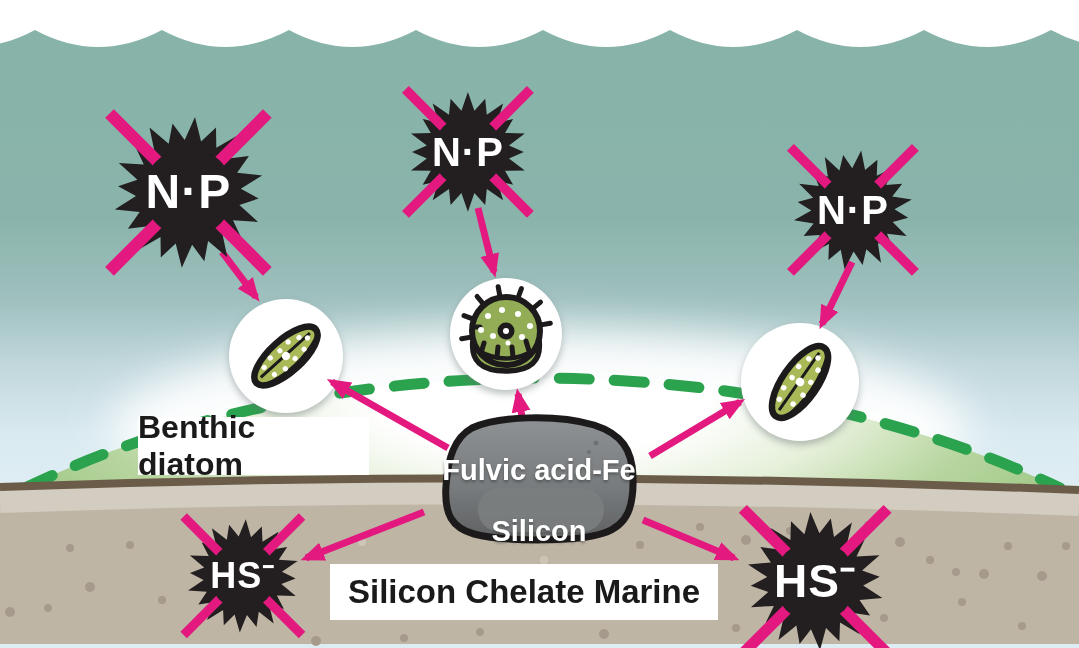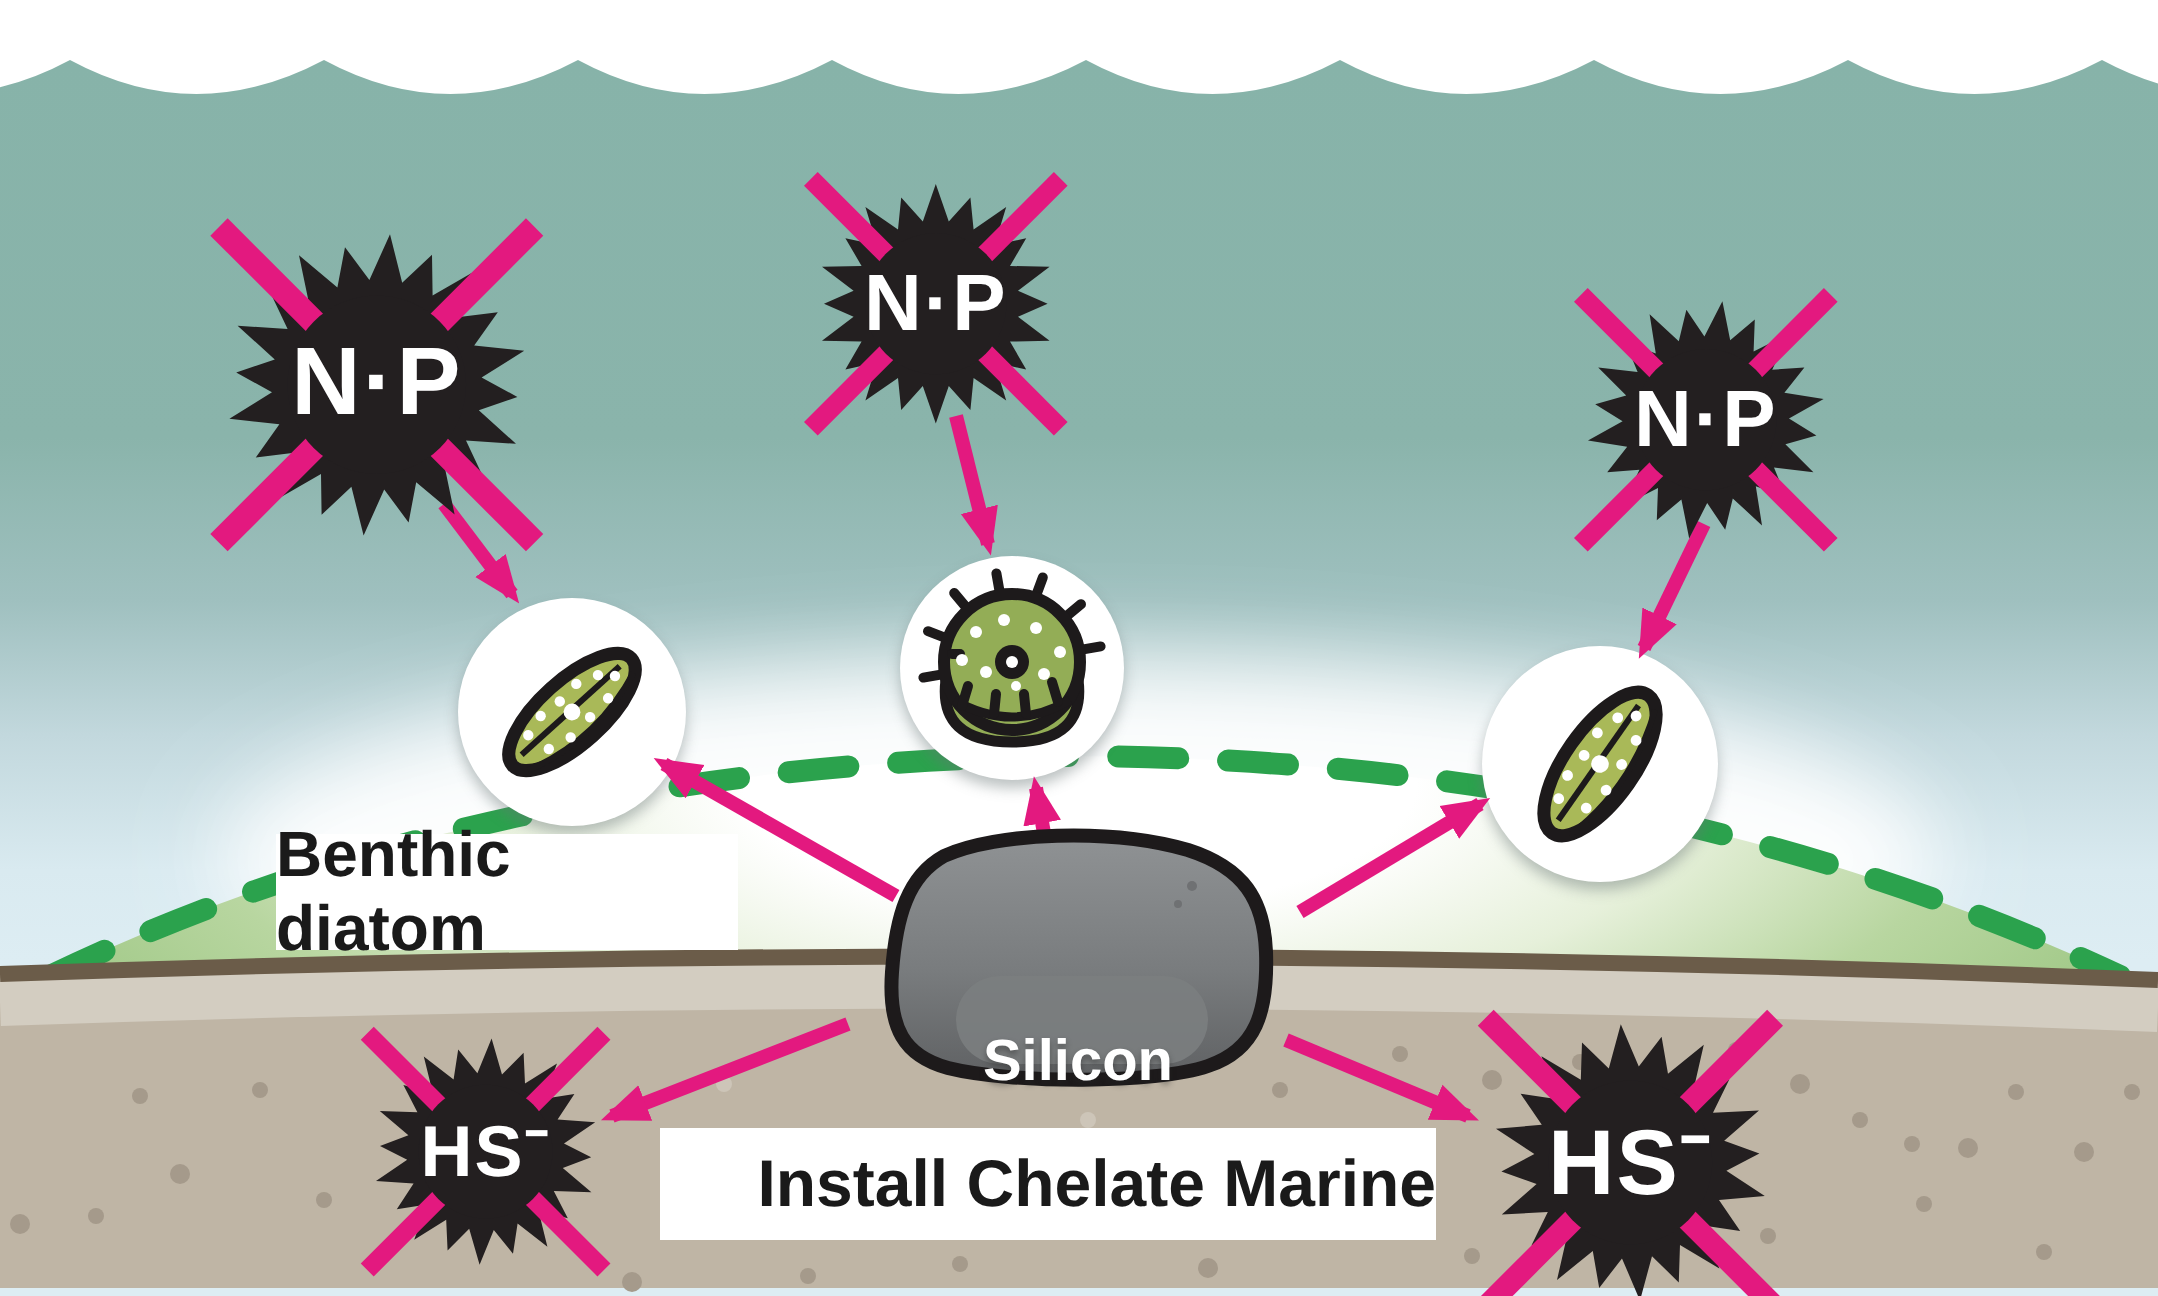--- a/index.html
+++ b/index.html
@@ -15,21 +15,21 @@
   .badge svg{position:absolute;inset:0;}
   #arrows{position:absolute;inset:0;z-index:3;pointer-events:none;}
   #stone{position:absolute;left:436px;top:410px;width:206px;height:140px;z-index:4;}
   #stone svg{position:absolute;inset:0;}
   .stone-text{
     position:absolute;left:0;width:100%;text-align:center;color:#fff;font-weight:bold;
     font-size:29px;line-height:32px;text-shadow:0 2px 3px rgba(35,35,35,0.45);
   }
   .plate{
     position:absolute;background:#ffffff;color:#1a1a1a;font-weight:bold;
-    display:flex;align-items:center;justify-content:flex-end;z-index:5;
+    display:flex;align-items:center;justify-content:center;z-index:5;
   }
   #benthic-label{left:138px;top:417px;width:231px;height:58px;font-size:32px;}
   #install-label{left:330px;top:564px;width:388px;height:56px;font-size:33px;}
   .starburst{
     position:absolute;display:flex;align-items:center;justify-content:center;z-index:6;
   }
   .starburst>svg{position:absolute;inset:0;width:100%;height:100%;}
   .burst-label{
     position:relative;color:#fff;font-weight:bold;letter-spacing:1px;line-height:1;
   }
@@ -222,28 +222,29 @@
           <stop offset="0.55" stop-color="#797c7e"></stop>
           <stop offset="1" stop-color="#5f6163"></stop>
         </linearGradient>
       </defs>
       <path d="M 36,18 C 18,28 12,48 10,76 C 8,104 16,118 38,124 C 70,132 142,132 168,123
                C 192,115 198,96 197,66 C 196,40 186,24 158,15 C 120,4 62,6 36,18 Z" fill="url(#stoneGrad)" stroke="#1d1a1b" stroke-width="7"></path>
       <rect x="42" y="78" width="126" height="44" rx="22" fill="#7b7e80" opacity="0.9"></rect>
       <circle cx="160" cy="33" r="2.5" fill="#6f7173"></circle>
         <circle cx="153" cy="42" r="2" fill="#6f7173"></circle>
     </svg>
+    <div class="stone-text" style="top:44px;">Fulvic acid-Fe</div>
     <div class="stone-text" style="top:81px;margin-top:24px;">Silicon</div>
   </div>
 
   <div id="benthic-label" class="plate">
     <span>Benthic diatom</span>
   </div>
   <div id="install-label" class="plate">
-    <span>Install Chelate Marine</span>
+    <span>Silicon Chelate Marine</span>
   </div>
 
   <div class="starburst" style="left: 66px; top: 70px; width: 244.8px; height: 244.8px;">
       <svg viewBox="-122.39999999999999 -122.39999999999999 244.79999999999998 244.79999999999998">
         <polygon points="6.6,-75.3 12.7,-51.0 27.6,-65.0 27.9,-44.6 49.6,-57.1 40.3,-33.8 60.5,-36.3 48.7,-19.7 73.7,-17.0 52.4,-3.7 70.3,6.1 51.0,12.7 69.6,29.5 44.6,27.9 53.3,46.3 33.8,40.3 38.9,64.8 19.7,48.7 15.9,68.8 3.7,52.4 -6.6,75.3 -12.7,51.0 -27.6,65.0 -27.9,44.6 -49.6,57.1 -40.3,33.8 -60.5,36.3 -48.7,19.7 -73.7,17.0 -52.4,3.7 -70.3,-6.1 -51.0,-12.7 -69.6,-29.5 -44.6,-27.9 -53.3,-46.3 -33.8,-40.3 -38.9,-64.8 -19.7,-48.7 -15.9,-68.8 -3.7,-52.4" fill="#231f20"></polygon>
         <rect x="-111.60000000000001" y="-6.12" width="223.20000000000002" height="12.24" fill="#e3197f" transform="rotate(45)"></rect>
         <rect x="-111.60000000000001" y="-6.12" width="223.20000000000002" height="12.24" fill="#e3197f" transform="rotate(-45)"></rect>
         <circle r="44.64" fill="#231f20"></circle>
       </svg>
     <span class="burst-label" style="font-size:48px;">N·P</span>

